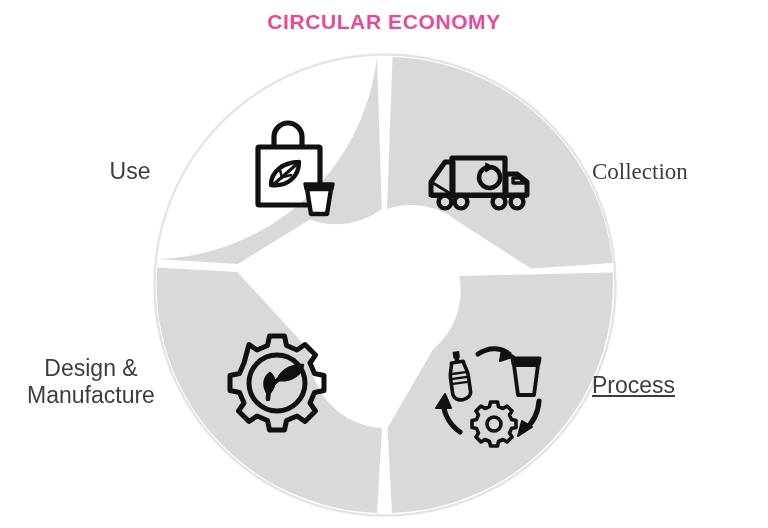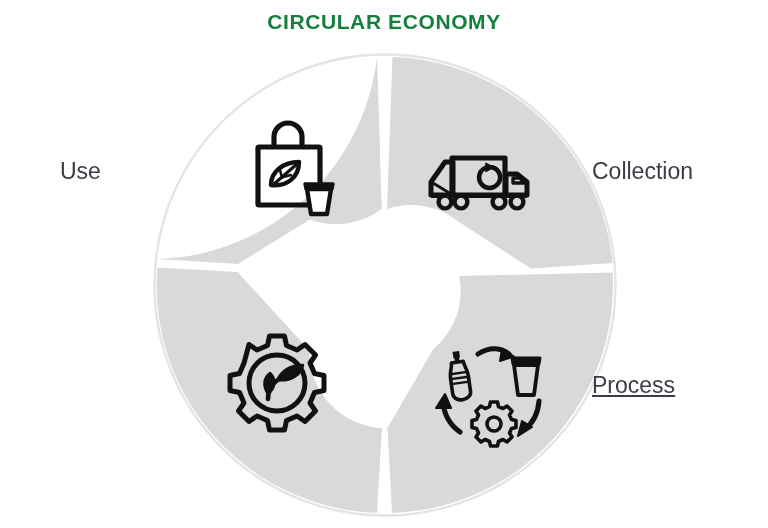--- a/index.html
+++ b/index.html
@@ -22,47 +22,48 @@
   }
   #title {
     position: absolute;
     top: 10px;
     left: 0;
     width: 768px;
     text-align: center;
     font-size: 21px;
     font-weight: bold;
     letter-spacing: 0.6px;
-    color: #15803d;
+    color: #ec4899;
     font-family: "Liberation Sans", sans-serif;
   }
   #diagram {
     position: absolute;
     top: 0;
     left: 0;
   }
   .seg-label {
     position: absolute;
     font-size: 23px;
     color: #3c3c46;
     font-family: "Liberation Sans", sans-serif;
     line-height: 1.18;
     white-space: pre-line;
   }
   #label-use {
     left: 60px;
     top: 158px;
     width: 140px;
-    text-align: left;
+    text-align: center;
   }
   #label-collection {
     left: 592px;
     top: 158px;
     width: 170px;
     text-align: left;
+    font-family: Liberation Serif, serif;
   }
   #label-process {
     left: 592px;
     top: 372px;
     width: 170px;
     text-align: left;
     text-decoration: underline;
   }
   #label-design {
     left: 0px;
@@ -223,14 +224,16 @@
       <use href="#icon-process"></use>
     </g>
   </svg>
 
   <div class="seg-label" id="label-use">Use</div>
 
   <div class="seg-label" id="label-collection">Collection</div>
 
   <div class="seg-label" id="label-process">Process</div>
 
+  <div class="seg-label" id="label-design">Design &amp;
+Manufacture</div>
 
 </div>
 
 </body></html>

